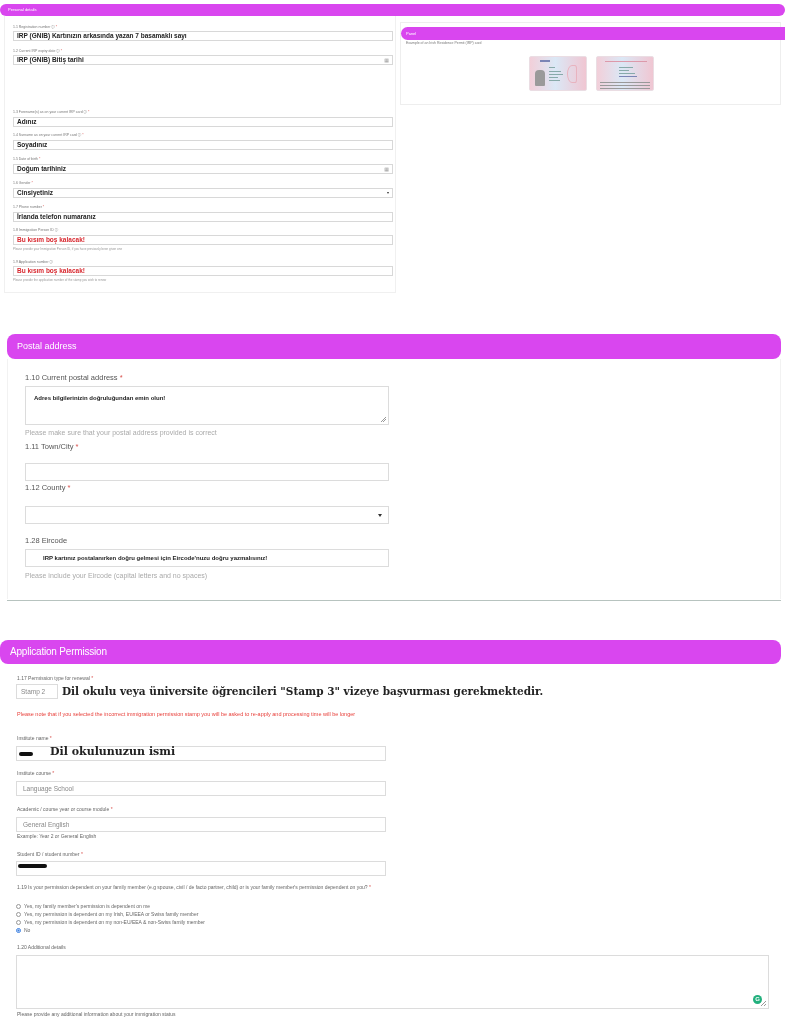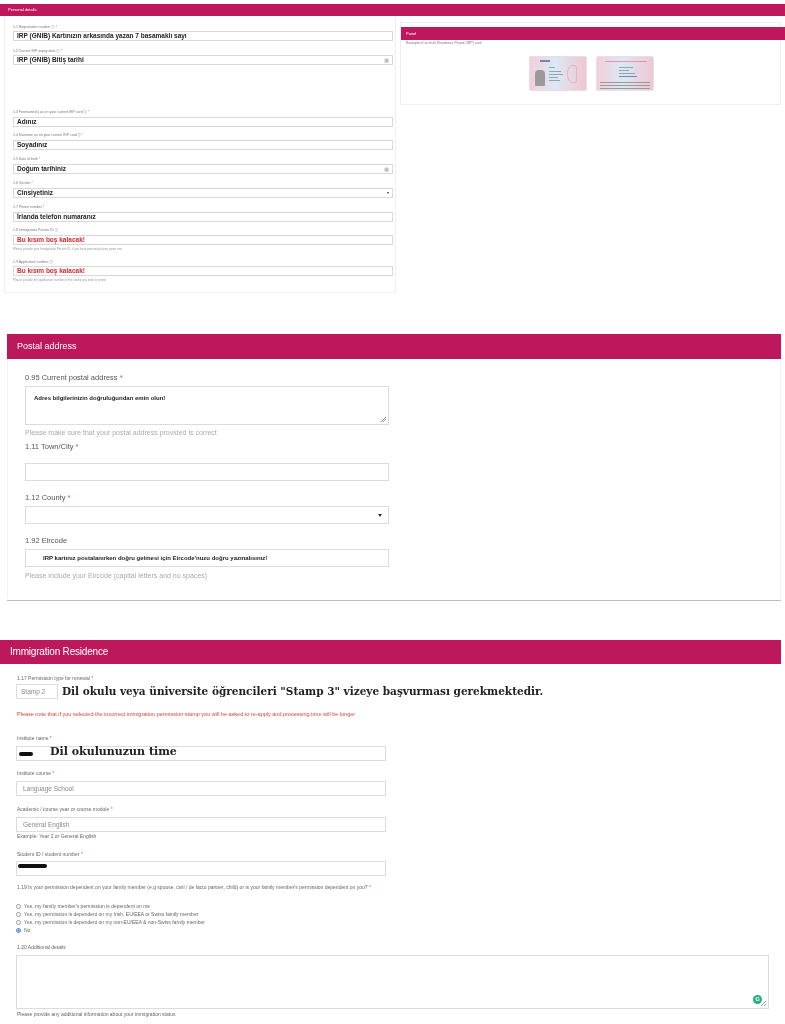--- a/index.html
+++ b/index.html
@@ -1,19 +1,19 @@
 <!DOCTYPE html>
 <html><head>
 <meta charset="utf-8">
 <style>
   * { box-sizing: border-box; margin: 0; padding: 0; }
   html, body { width: 785px; height: 1024px; background: #ffffff; overflow: hidden; }
   body { font-family: "Liberation Sans", sans-serif; color: #333; position: relative; }
 
-  .hdr { background: #be185d; color: #fff; }
+  .hdr { background: #d946ef; color: #fff; border-radius: 8px; }
 
   
   #sec1 { position: absolute; left: 0; top: 0; width: 785px; height: 297px; }
   #sec1 .hdr { position: absolute; left: 0; top: 4px; width: 785px; height: 12px; font-size: 4px; line-height: 12px; padding-left: 8px; }
   #sec1 .left-body { position: absolute; left: 4px; top: 16px; width: 392px; height: 277px; border: 1px solid #f0f0f0; border-top: none; }
   .s1-label { position: absolute; left: 13px; font-size: 3.5px; color: #777; }
   .s1-label .req { color: #d9534f; }
   .s1-input { position: absolute; left: 13px; width: 380px; height: 10px; border: 1px solid #d8d8d8; background: #fff;
               font-size: 6.5px; font-weight: bold; color: #222; line-height: 8px; padding-left: 3px; white-space: nowrap; overflow: hidden; }
   .s1-input.red { color: #d8282f; }
@@ -119,56 +119,56 @@
       <div class="mrz" style="top:28px"></div>
       <div class="mrz" style="top:31px"></div>
     </div>
   </div>
 </section>
 
 <section id="sec2">
   <div class="hdr">Postal address</div>
   <div class="body"></div>
 
-  <div class="s2-label" style="top:43px"><span>0.95 Current postal address</span> <span class="req">*</span></div>
+  <div class="s2-label" style="top:43px"><span>1.10 Current postal address</span> <span class="req">*</span></div>
   <div class="s2-input" style="top:56px;height:39px;padding:8px 0 0 8px">
     <span>Adres bilgilerinizin doğruluğundan emin olun!</span>
     <span class="resize"></span>
   </div>
   <div class="s2-help" style="top:99px">Please make sure that your postal address provided is correct</div>
 
   <div class="s2-label" style="top:112px"><span>1.11 Town/City</span> <span class="req">*</span></div>
   <div class="s2-input" style="top:133px;height:18px"></div>
 
-  <div class="s2-label" style="top:163px"><span>1.12 County</span> <span class="req">*</span></div>
+  <div class="s2-label" style="top:153px"><span>1.12 County</span> <span class="req">*</span></div>
   <div class="s2-input" style="top:176px;height:18px">
       <span class="caret"></span>
     </div>
 
-  <div class="s2-label" style="top:206px"><span>1.92 Eircode</span></div>
+  <div class="s2-label" style="top:206px"><span>1.28 Eircode</span></div>
   <div class="s2-input" style="top:219px;height:18px;line-height:16px;padding-left:17px"><span>IRP kartınız postalanırken doğru gelmesi için Eircode'nuzu doğru yazmalısınız!</span></div>
   <div class="s2-help" style="top:242px">Please include your Eircode (capital letters and no spaces)</div>
 
   <div class="bottom-line"></div>
 </section>
 
 <section id="sec3">
-  <div class="hdr">Immigration Residence</div>
+  <div class="hdr">Application Permission</div>
 </section>
 
 <div class="s3-label" style="top:675px"><span>1.17 Permission type for renewal</span> <span class="req">*</span></div>
 <div class="s3-input" style="top:684px;width:42px;padding-left:4px">Stamp 2</div>
 <div class="overlay-bold" style="left:62px;top:685px;font-size:10.5px">Dil okulu veya üniversite öğrencileri "Stamp 3" vizeye başvurması gerekmektedir.</div>
 
 <div class="warn">Please note that if you selected the incorrect immigration permission stamp you will be asked to re-apply and processing time will be longer</div>
 
 <div class="s3-label" style="top:735px"><span>Institute name</span> <span class="req">*</span></div>
 <div class="s3-input" style="top:746px"></div>
 <div class="redact" style="left:19px;top:752px;width:14px;height:4px"></div>
-<div class="overlay-bold" style="left:50px;top:745px;font-size:11px">Dil okulunuzun time</div>
+<div class="overlay-bold" style="left:50px;top:745px;font-size:11px">Dil okulunuzun ismi</div>
 
 <div class="s3-label" style="top:770px"><span>Institute course</span> <span class="req">*</span></div>
 <div class="s3-input" style="top:781px">Language School</div>
 
 <div class="s3-label" style="top:806px"><span>Academic / course year or course module</span> <span class="req">*</span></div>
 <div class="s3-input" style="top:817px">General English</div>
 <div class="s3-help" style="top:833px">Example: Year 2 or General English</div>
 
 <div class="s3-label" style="top:851px"><span>Student ID / student number</span> <span class="req">*</span></div>
 <div class="s3-input" style="top:861px"></div>

